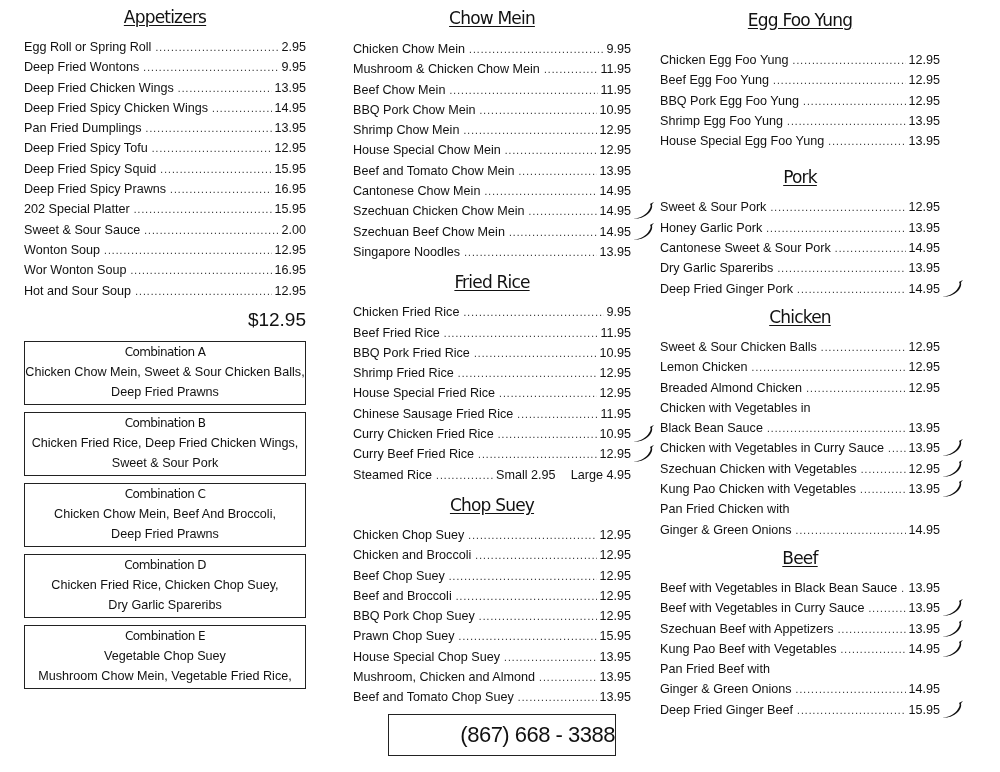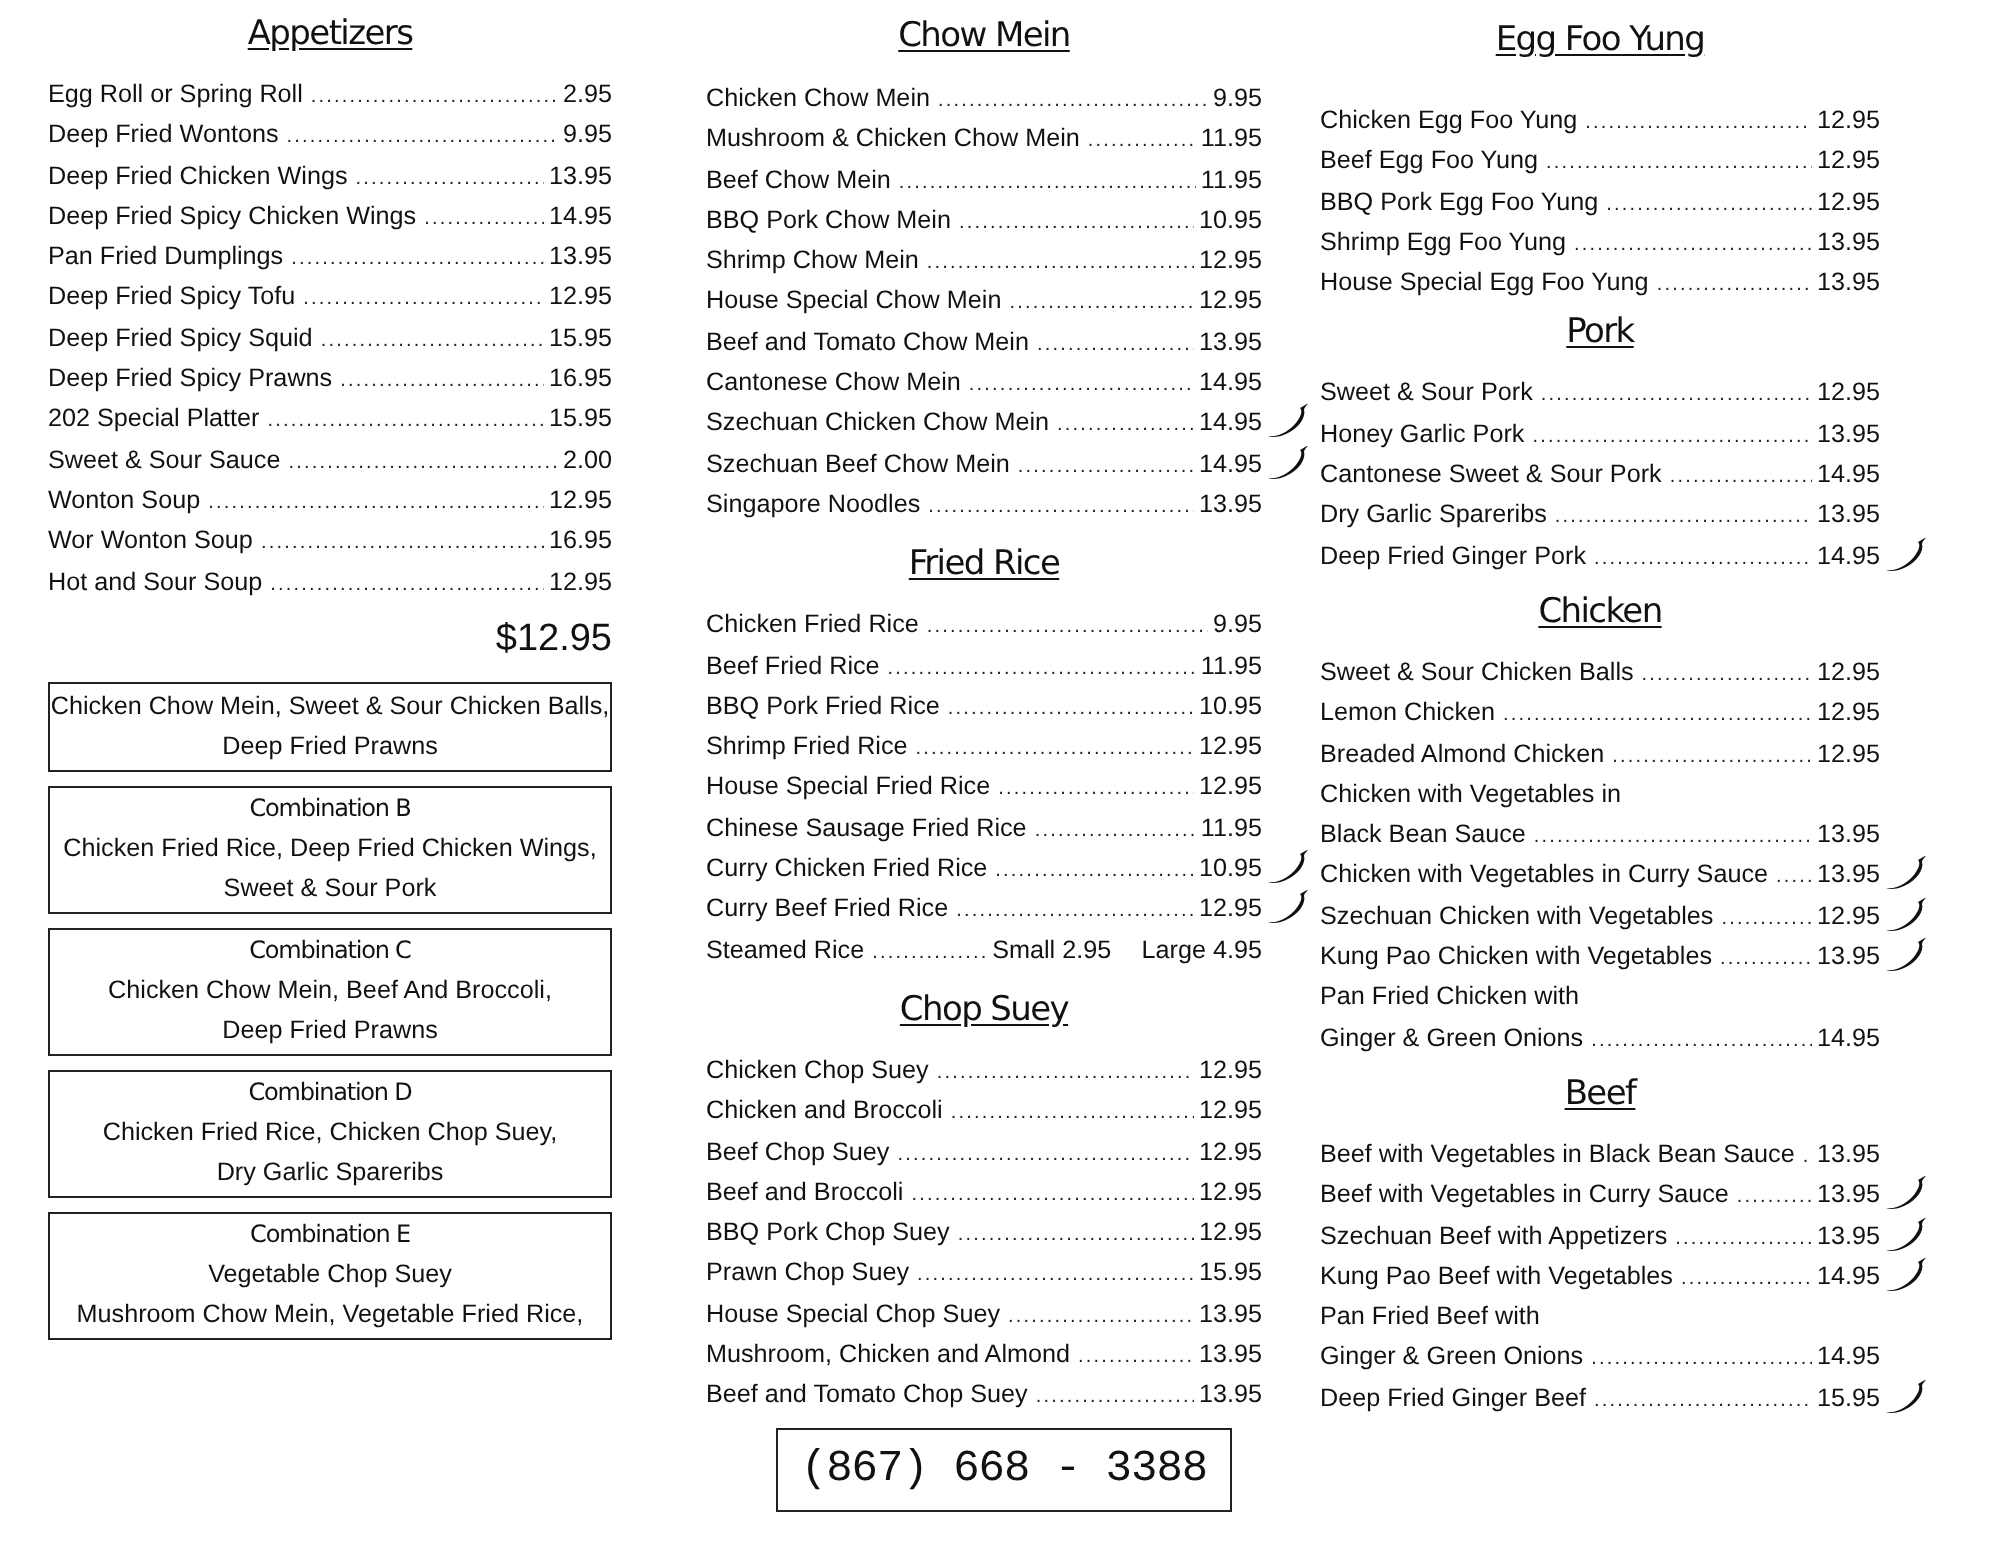--- a/index.html
+++ b/index.html
@@ -23,21 +23,21 @@
   .item .price { flex:0 0 auto; }
   .item.nodots .dots::before { content:""; }
   .item .pepper { position:absolute; right:-24px; top:1px; width:22px; height:18px; }
 
   .combo-price { text-align:right; font-size:19px; margin:8px 0 10px 0; }
   .combo-box { border:1.5px solid #222; text-align:center; margin-bottom:7px; padding:1px 0 2px 0; }
   .combo-title { font-family:"DejaVu Sans", sans-serif; font-size:12px; letter-spacing:-0.6px; line-height:19px; }
   .combo-desc { font-size:12.6px; line-height:20px; }
 
   .phone { position:absolute; left:388px; top:714px; width:226px; height:40px; border:1.5px solid #222;
-           text-align:center; font-family:Liberation Mono, monospace; font-size:22px; letter-spacing:-0.5px;
+           text-align:right; font-family:Liberation Sans, sans-serif; font-size:22px; letter-spacing:-0.5px;
            line-height:40px; font-weight:300; }
   .sub { display:inline-block; width:28px; }
 </style>
 </head>
 <body>
 
 <div class="col" id="col1">
   <h2 class="heading" style="margin-top:7px;margin-bottom:10px;">Appetizers</h2>
   <ul class="items">
       <li class="item">
@@ -106,20 +106,21 @@
       <li class="item">
     <span class="name">Hot and Sour Soup</span>
     <span class="dots"></span>
     <span class="price">12.95</span>
   </li>
     </ul>
 
   <div class="combo-price">$12.95</div>
   <div id="combos">
       <div class="combo-box">
+    <div class="combo-title">Combination A</div>
     <div class="combo-desc">Chicken Chow  Mein, Sweet &amp; Sour Chicken Balls,</div>
     <div class="combo-desc">Deep Fried Prawns</div>
   </div>
       <div class="combo-box">
     <div class="combo-title">Combination B</div>
     <div class="combo-desc">Chicken Fried Rice, Deep Fried Chicken Wings,</div>
     <div class="combo-desc">Sweet &amp; Sour Pork</div>
   </div>
       <div class="combo-box">
     <div class="combo-title">Combination C</div>
@@ -340,21 +341,21 @@
     <span class="dots"></span>
     <span class="price">13.95</span>
   </li>
       <li class="item">
     <span class="name">House Special Egg Foo Yung</span>
     <span class="dots"></span>
     <span class="price">13.95</span>
   </li>
     </ul>
 
-  <h2 class="heading" style="margin-top:5px;margin-bottom:10px;">Pork</h2>
+  <h2 class="heading" style="margin-top:16px;margin-bottom:10px;">Pork</h2>
   <ul class="items">
       <li class="item">
     <span class="name">Sweet &amp; Sour Pork</span>
     <span class="dots"></span>
     <span class="price">12.95</span>
   </li>
       <li class="item">
     <span class="name">Honey Garlic Pork</span>
     <span class="dots"></span>
     <span class="price">13.95</span>

